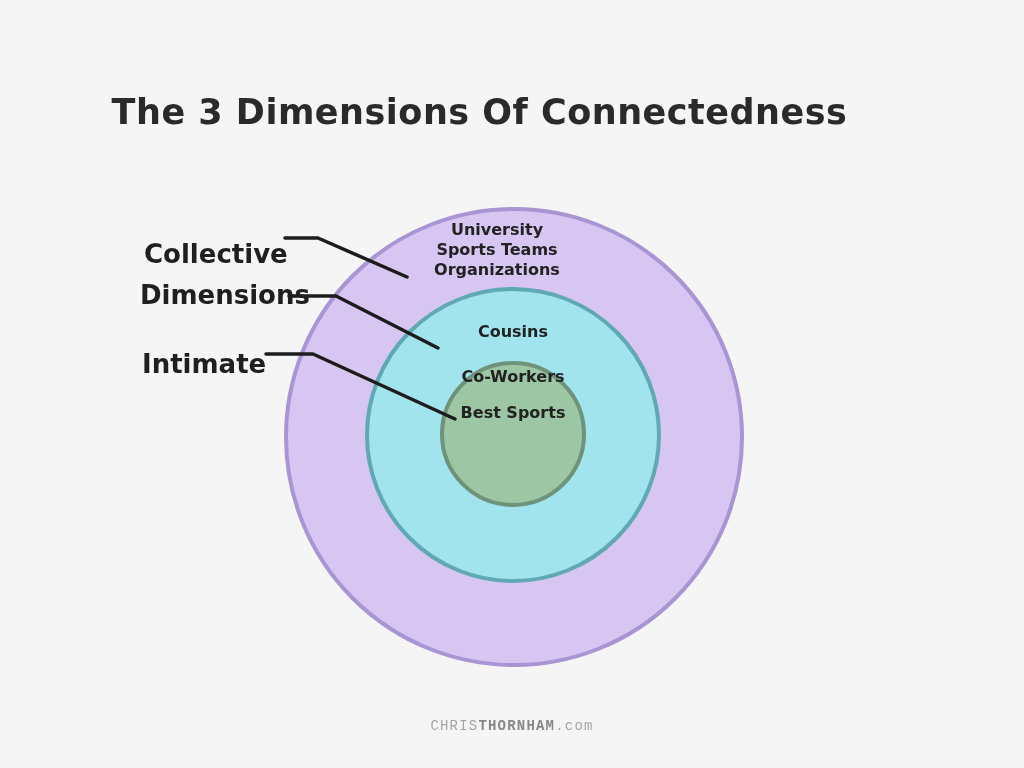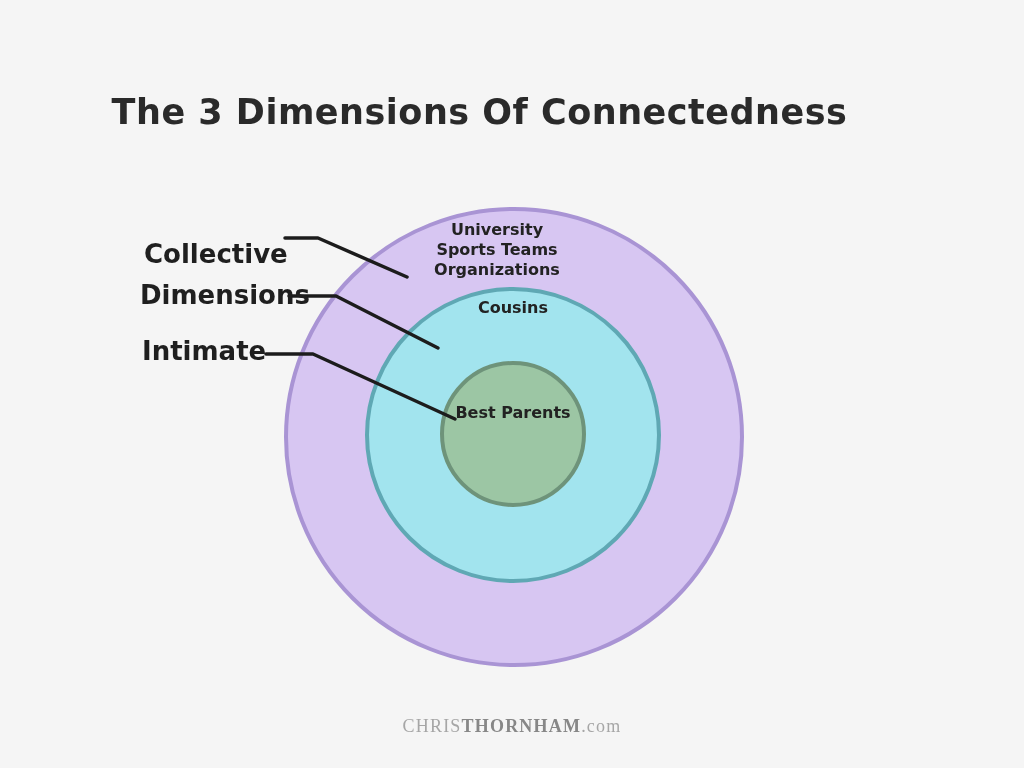--- a/index.html
+++ b/index.html
@@ -27,41 +27,41 @@
   .ring-label {
     position: absolute;
     font-size: 26px;
     font-weight: bold;
     color: #1f1f1f;
     white-space: nowrap;
     line-height: 32px;
   }
   .label-collective { left: 144px; top: 238px; }
   .label-relational { left: 140px; top: 279px; }
-  .label-intimate   { left: 142px; top: 335px; }
+  .label-intimate   { left: 142px; top: 348px; }
   .ring-text {
     position: absolute;
     width: 300px;
     text-align: center;
     font-size: 16px;
     font-weight: bold;
     color: #222222;
   }
   .ring-text div { line-height: 20px; }
   .outer-text  { left: 347px; top: 220px; }
   .middle-text { left: 363px; top: 298px; }
-  .middle-text div { line-height: 20.5px; }
+  .middle-text div { line-height: 20.5px; margin-top: 24px; }
   .inner-text  { left: 363px; top: 403px; }
   .site-footer {
     position: absolute;
     top: 712px; left: 0;
     width: 1024px;
     text-align: center;
-    font-family: Liberation Serif, serif;
-    font-size: 18px;
+    font-family: Liberation Mono, monospace;
+    font-size: 14px;
     letter-spacing: 1.2px;
     line-height: 28px;
   }
   .footer-light { color: #a6a6a6; font-weight: normal; }
   .footer-dark  { color: #878787; font-weight: bold; }
 </style>
 </head>
 <body>
 
 <div class="page-title">The 3 Dimensions Of Connectedness</div>
@@ -81,21 +81,22 @@
 <div class="ring-label label-intimate">Intimate</div>
 
 <div class="ring-text outer-text">
   <div>University</div>
   <div>Sports Teams</div>
   <div>Organizations</div>
 </div>
 
 <div class="ring-text middle-text">
   <div>Cousins</div>
+  <div>Co-Workers</div>
 </div>
 
 <div class="ring-text inner-text">
-  <div>Best Parents</div>
+  <div>Best Sports</div>
 </div>
 
 <div class="site-footer">
   <span class="footer-light">CHRIS</span><span class="footer-dark">THORNHAM</span><span class="footer-light">.com</span>
 </div>
 
 </body></html>

